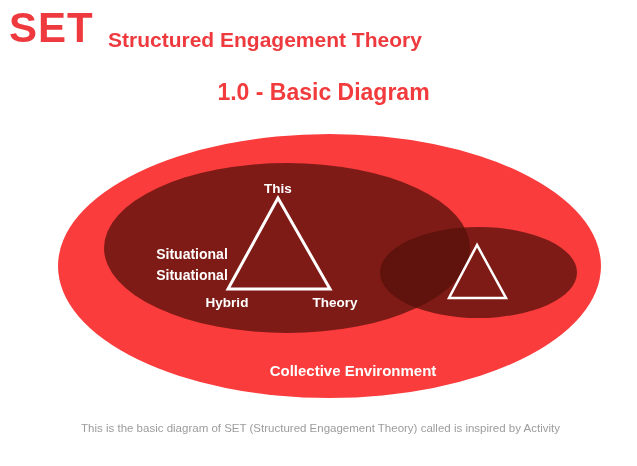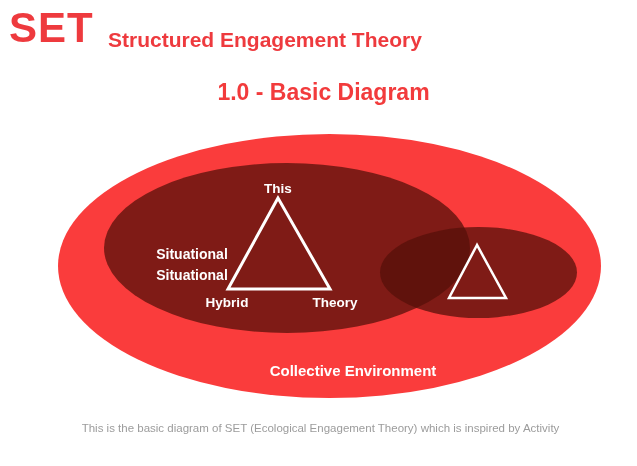--- a/index.html
+++ b/index.html
@@ -76,16 +76,16 @@
   <div class="lbl lbl-object">Theory</div>
 
   <div class="lbl lbl-sit">
     <div>Situational</div>
     <div>Situational</div>
   </div>
 
   <div class="lbl lbl-coll">Collective Environment</div>
 
   <div class="footer">
-    <div>This is the basic diagram of SET (Ecological Engagement Theory) which is inspired by Activity</div>
+    <div>This is the basic diagram of SET (Structured Engagement Theory) called is inspired by Activity</div>
   </div>
 
 </div>
 
 </body></html>

